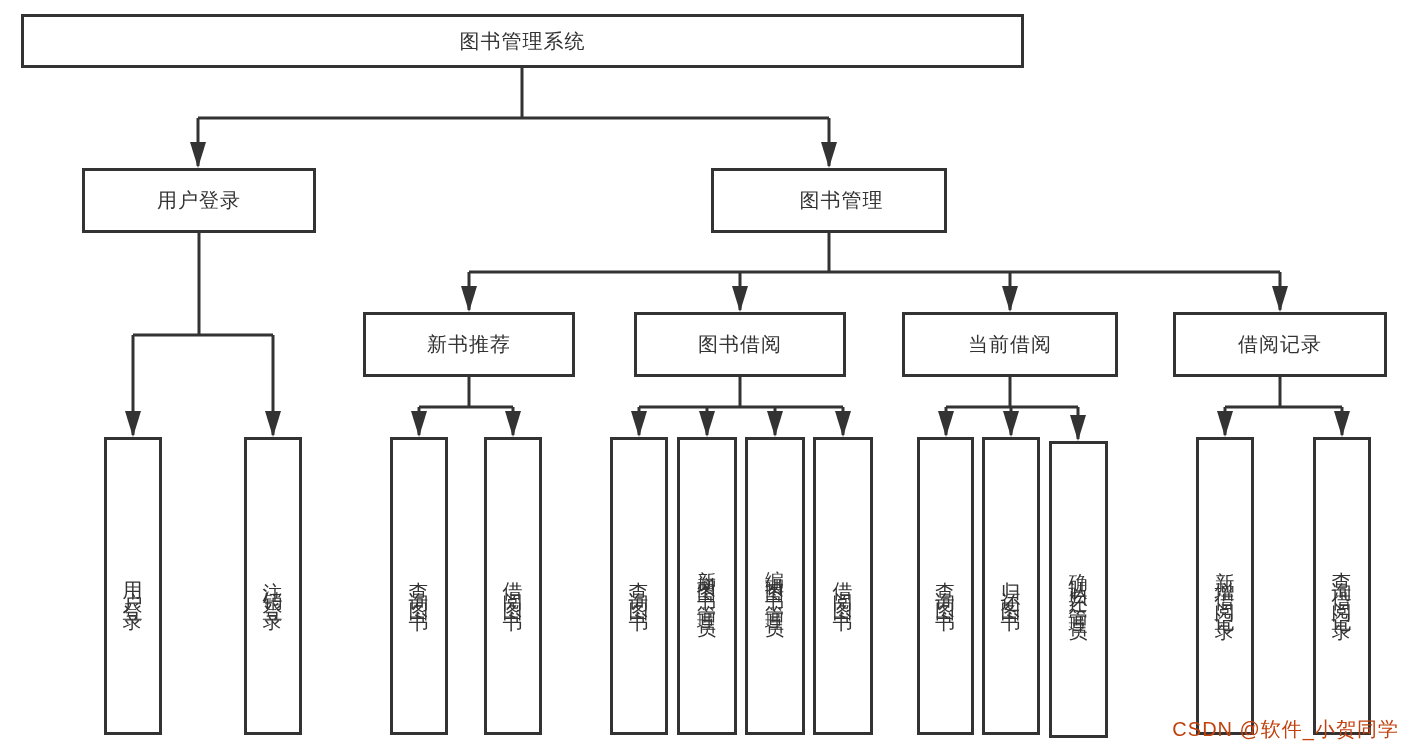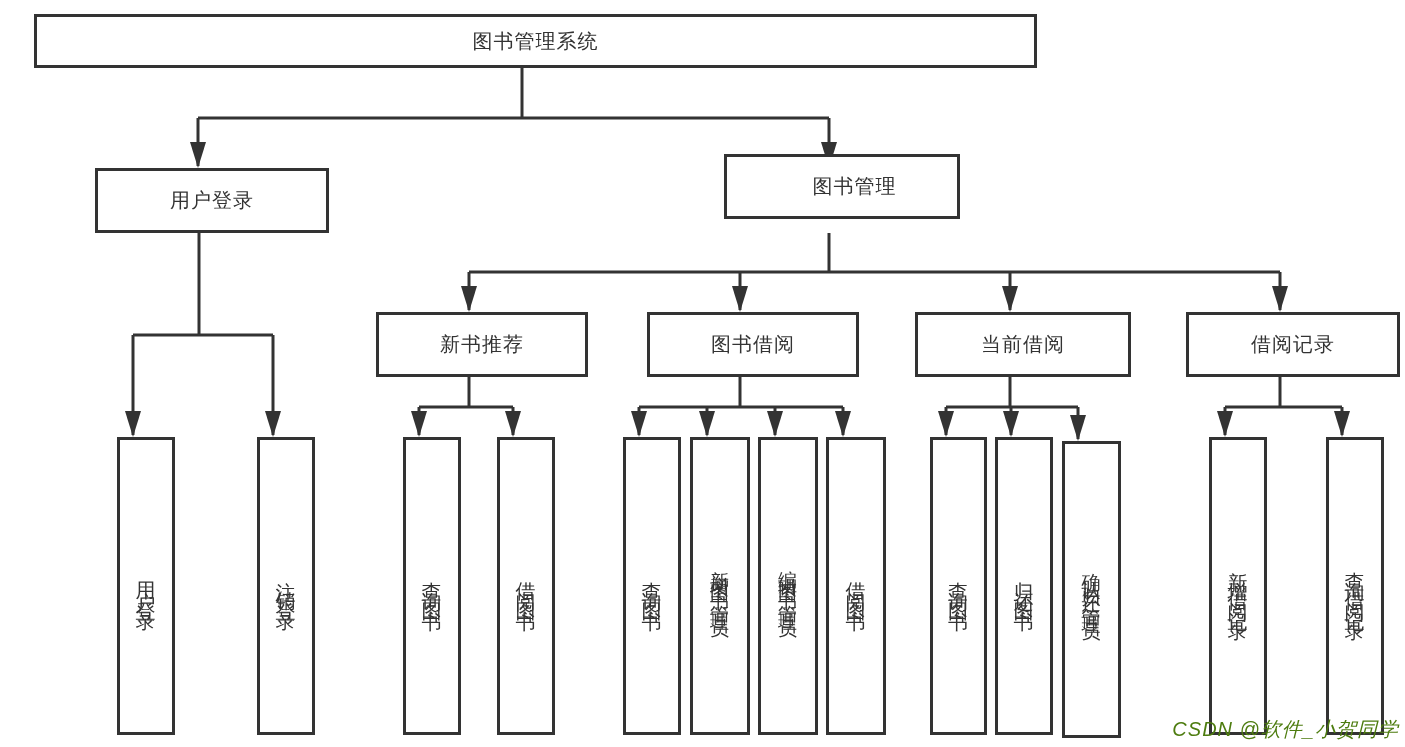--- a/index.html
+++ b/index.html
@@ -17,39 +17,37 @@
     box-sizing: border-box;
     border: 3px solid #333333;
     background: #ffffff;
     display: flex;
     align-items: center;
     justify-content: center;
     font-size: 20px;
     color: #333333;
     z-index: 2;
     letter-spacing: 1px;
-    margin-left: 13px;
   }
   .vtext {
     writing-mode: vertical-rl;
     text-orientation: mixed;
     letter-spacing: 10px;
     line-height: 1;
   }
   .vtext.tight { letter-spacing: 7px; font-size: 19px; }
   .watermark {
     position: absolute;
     right: 6px;
     bottom: 4px;
     font-size: 20px;
-    color: #4d7c0f;
+    color: #c2410c;
     z-index: 3;
     letter-spacing: 1px;
     white-space: nowrap;
-    font-style: italic;
   }
 </style>
 </head>
 <body>
 
 <div id="canvas">
 
   <svg class="wires" width="1405" height="747" viewBox="0 0 1405 747">
     <g stroke="#333333" stroke-width="3" fill="none">
       <path d="M522 67 V118"></path>
@@ -117,21 +115,21 @@
       <path d="M1011 437 l-8 -26 l16 0 z"></path>
       <path d="M1078 441 l-8 -26 l16 0 z"></path>
       <path d="M1225 437 l-8 -26 l16 0 z"></path>
       <path d="M1342 437 l-8 -26 l16 0 z"></path>
     </g>
   </svg>
 
   <div class="node" style="left:21px; top:14px; width:1003px; height:54px;">图书管理系统</div>
 
   <div class="node" style="left:82px; top:168px; width:234px; height:65px;">用户登录</div>
-  <div class="node" style="left:711px; top:154px; width:236px; height:65px;padding-left:25px;">图书管理</div>
+  <div class="node" style="left:711px; top:168px; width:236px; height:65px;padding-left:25px;">图书管理</div>
 
   <div class="node" style="left:634px; top:312px; width:212px; height:65px;">图书借阅</div>
   <div class="node" style="left:363px; top:312px; width:212px; height:65px;">新书推荐</div>
   <div class="node" style="left:902px; top:312px; width:216px; height:65px;">当前借阅</div>
   <div class="node" style="left:1173px; top:312px; width:214px; height:65px;">借阅记录</div>
 
   <div class="node" style="left:104px; top:437px; width:58px; height:298px;">
     <span class="vtext">用户登录</span>
   </div>
   <div class="node" style="left:244px; top:437px; width:58px; height:298px;">

